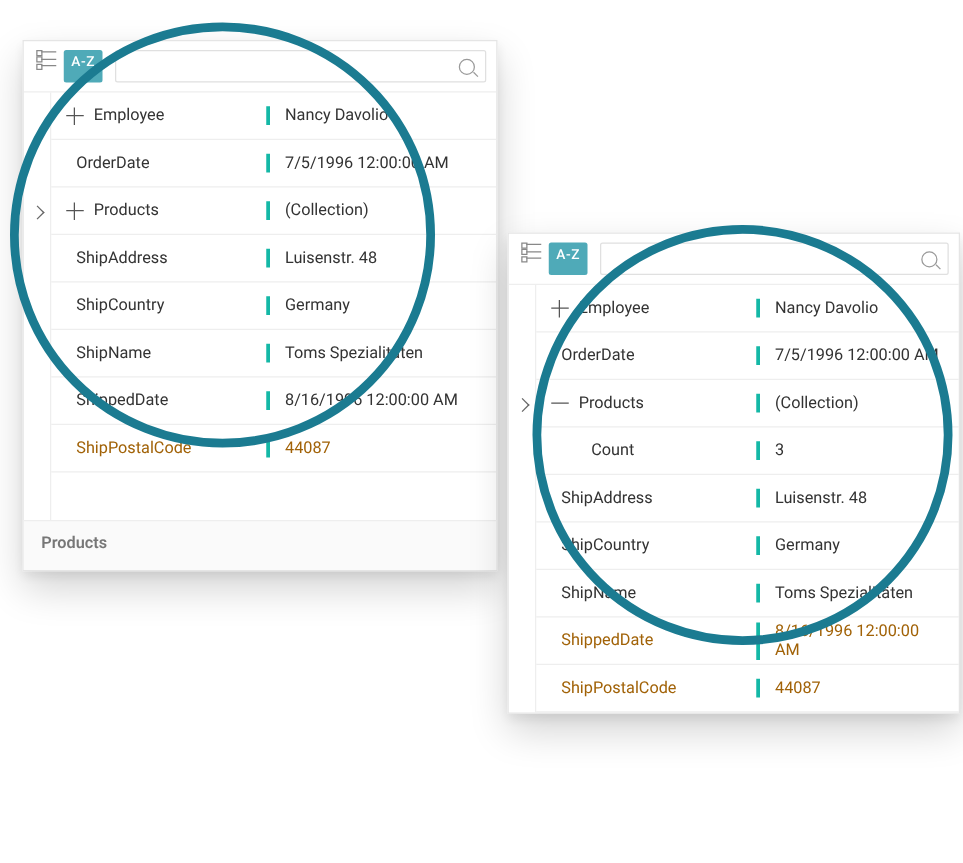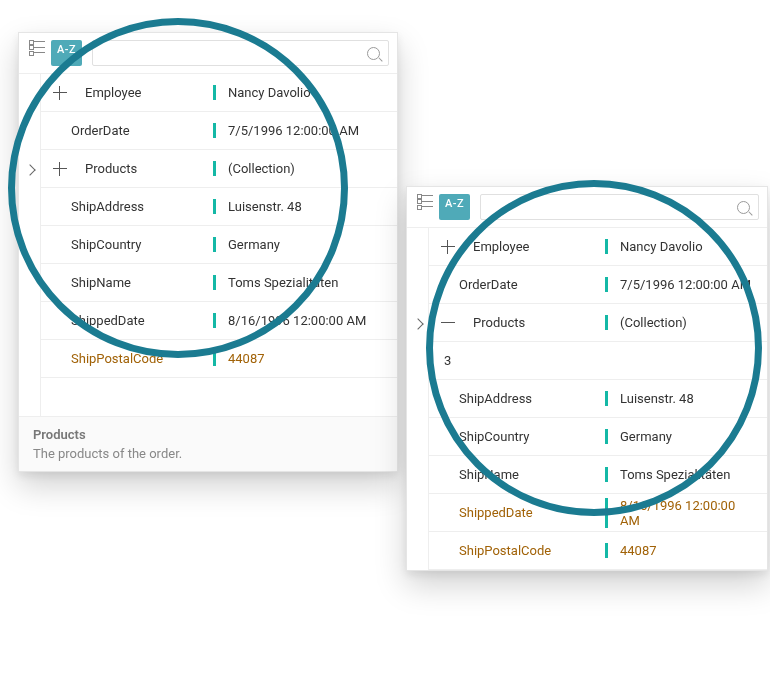--- a/index.html
+++ b/index.html
@@ -89,21 +89,21 @@
   .row {
     display: flex;
     border-bottom: 1px solid #eee;
     min-height: 38px;
     align-items: center;
   }
   .row.muted { color: #a16207; }
   .cell-k {
     width: 172px; flex: none;
     padding: 0 8px 0 12px;
-    display: flex; align-items: center; gap: 18px;
+    display: flex; align-items: center; gap: 8px;
   }
   .cell-v {
     flex: 1;
     padding: 0 12px;
     border-left: 3px solid #14b8a6;
     display: flex; align-items: center;
   }
   .exp-toggle {
     width: 14px; height: 14px; position: relative;
     flex: none;
@@ -229,21 +229,20 @@
             <span>ShipPostalCode</span>
           </div>
           <div class="cell-v">
             <span>44087</span>
           </div>
         </div>
       </div>
   </div>
   <div class="desc">
     <div class="title">Products</div>
-    <div class="body">The products of the order.</div>
   </div>
 </div>
 
 <div class="panel panel2">
   <div class="toolbar">
     <span class="cat-icon">
       <span class="ln"></span>
         <span class="ln"></span>
         <span class="ln"></span>
     </span>
@@ -279,20 +278,23 @@
         <div class="row">
           <div class="cell-k">
             <span class="exp-toggle minus"></span>
             <span>Products</span>
           </div>
           <div class="cell-v">
             <span>(Collection)</span>
           </div>
         </div>
         <div class="row">
+          <div class="cell-k indent">
+            <span>Count</span>
+          </div>
           <div class="cell-v">
             <span>3</span>
           </div>
         </div>
         <div class="row">
           <div class="cell-k">
             <span style="width: 0px; flex: 0 0 auto;"></span>
             <span>ShipAddress</span>
           </div>
           <div class="cell-v">

